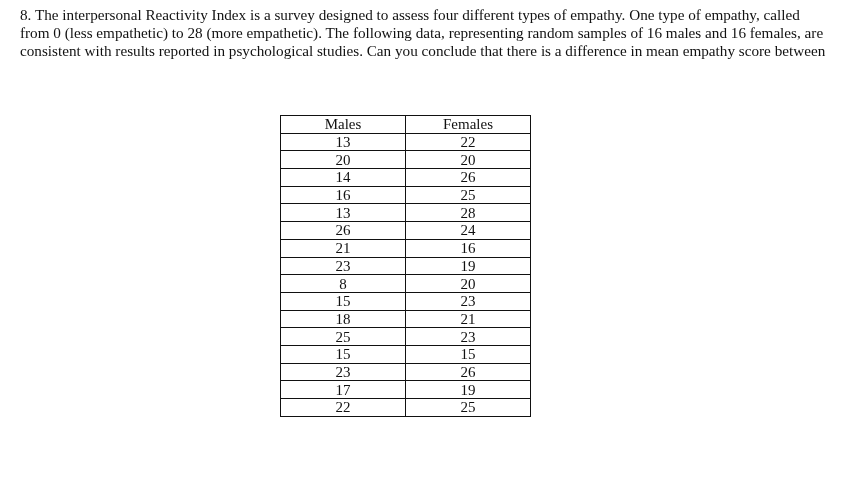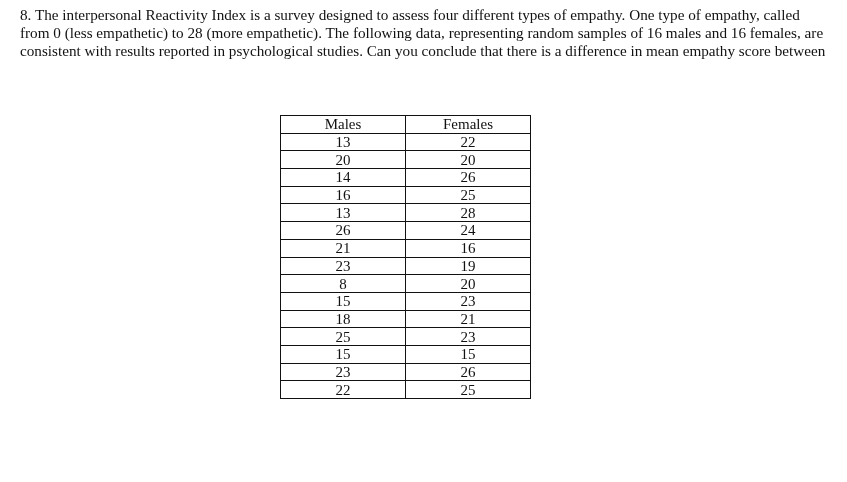--- a/index.html
+++ b/index.html
@@ -113,17 +113,21 @@
       </tr>
     <tr>
         <td>15</td>
         <td>15</td>
       </tr>
     <tr>
         <td>23</td>
         <td>26</td>
       </tr>
     <tr>
+        <td>17</td>
+        <td>19</td>
+      </tr>
+    <tr>
         <td>22</td>
         <td>25</td>
       </tr>
   </tbody>
 </table>
 
 </body></html>

